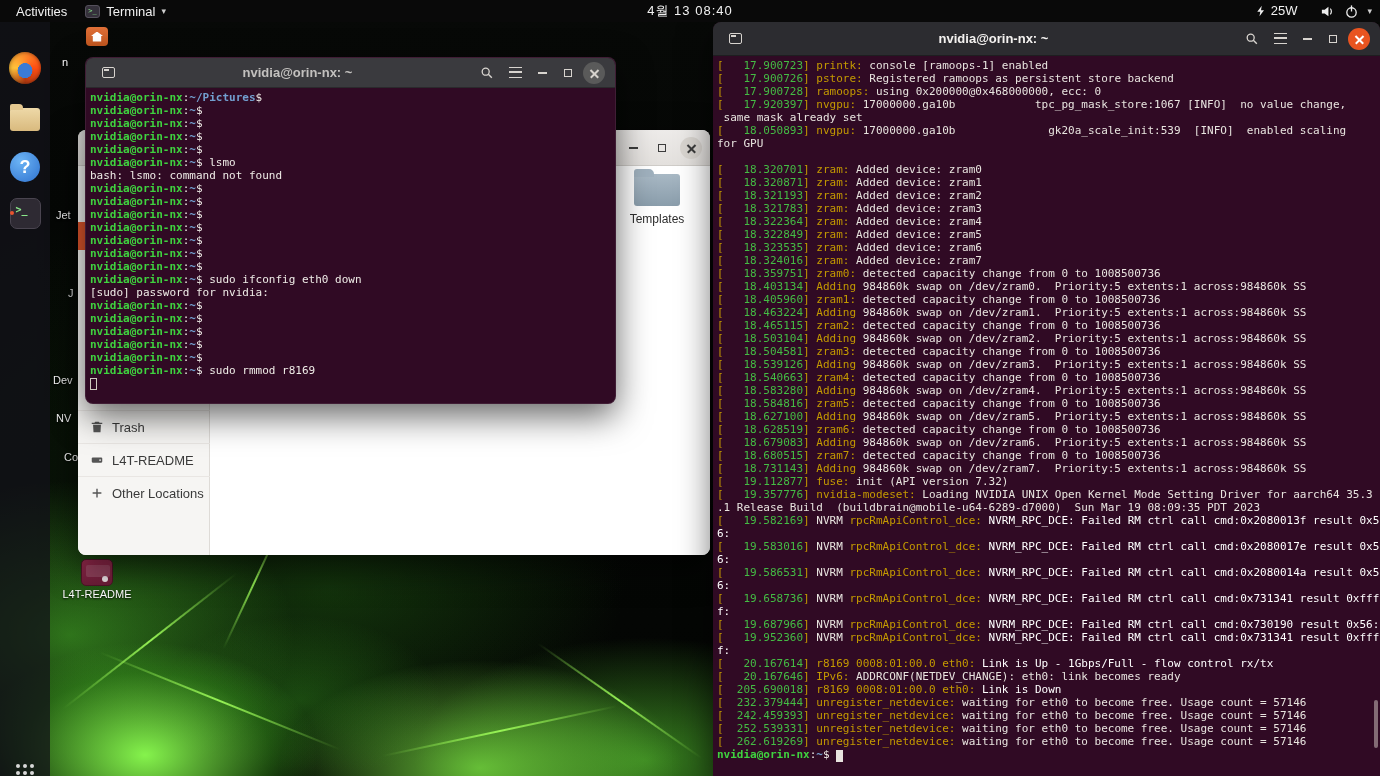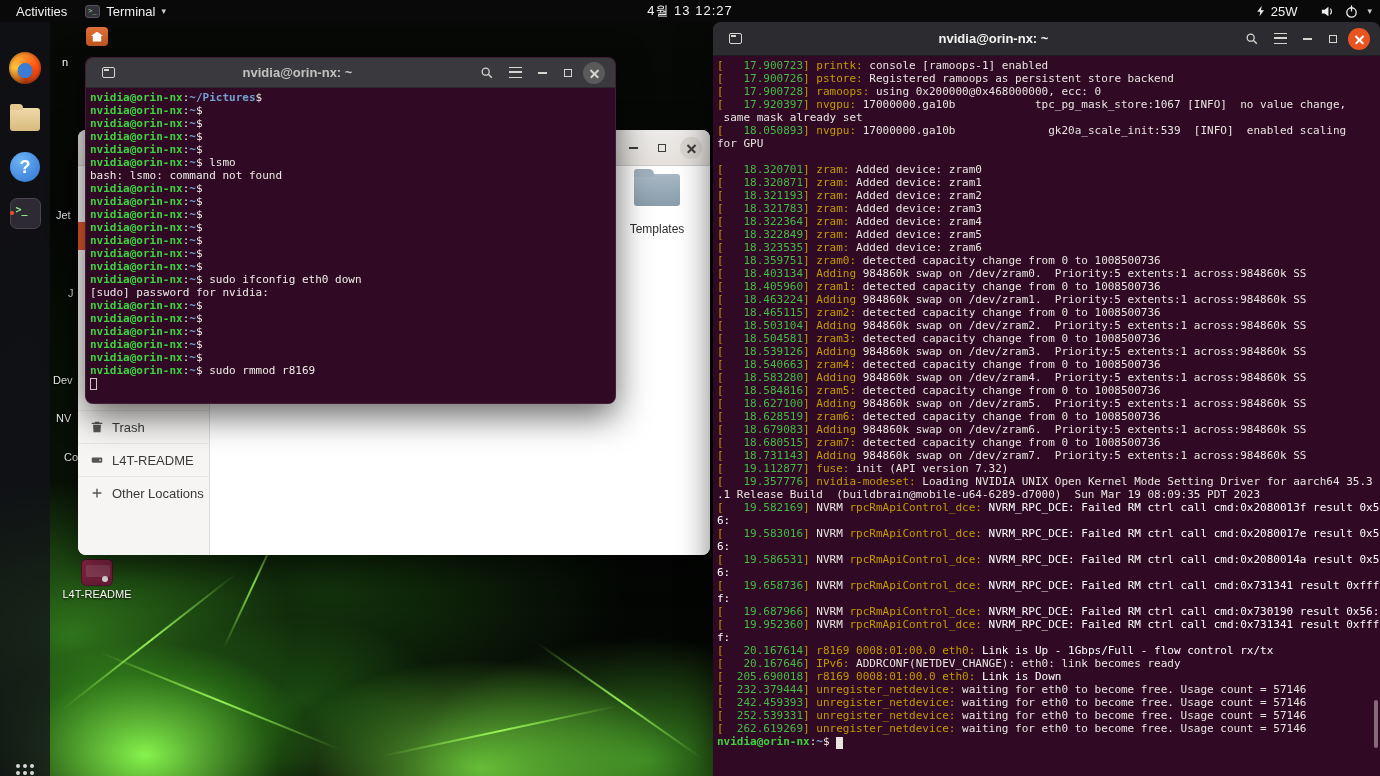--- a/index.html
+++ b/index.html
@@ -23,21 +23,21 @@
   .topbar{position:absolute;left:0;top:0;width:1380px;height:22px;background:#090909;z-index:50;
     display:flex;align-items:center;color:#f1f1f1;font-size:13px}
   .tb-left{display:flex;align-items:center;gap:14px;padding-left:12px}
   .tb-activities{padding:0 4px}
   .tb-app{display:flex;align-items:center;gap:6px}
   .tb-appicon{width:15px;height:13px;background:#35313b;border:1px solid #55505c;border-radius:3px;
     color:#8be98b;font:7px "DejaVu Sans Mono",monospace;line-height:11px;padding-left:2px}
   .tb-caret{font-size:9px;color:#cfcfcf}
   .tb-clock{position:absolute;left:50%;transform:translateX(-50%);letter-spacing:1px}
   .tb-right{position:absolute;right:8px;display:flex;align-items:center;gap:8px}
-  .tb-power-group{display:flex;align-items:center;gap:2px;margin-right:14px}
+  .tb-power-group{display:flex;gap:2px;margin-right:14px}
   .tb-ico{display:flex;align-items:center;justify-content:center;width:16px;height:16px}
 
   
   .dock{position:absolute;left:0;top:22px;width:50px;height:754px;background:rgba(18,18,24,.78);z-index:40}
   .dock-item{position:absolute;left:8px;width:34px;height:34px;display:flex;align-items:center;justify-content:center}
   .run-dot{position:absolute;left:2px;top:50%;width:4px;height:4px;margin-top:-2px;border-radius:50%;background:#e9542f}
   .ic-firefox{width:32px;height:32px;border-radius:50%;
     background:radial-gradient(circle at 50% 58%, #3a7bd5 0 30%, rgba(0,0,0,0) 31%),
     conic-gradient(#ff8a2a,#ff4e12,#b33a10,#ffc23a,#ff8a2a);box-shadow:inset 0 0 4px rgba(0,0,0,.5)}
   .ic-files{position:relative;width:30px;height:23px;border-radius:3px;background:linear-gradient(#eed9a8,#d9ba7e)}
@@ -72,21 +72,21 @@
   .f-header{position:absolute;left:0;top:0;right:0;height:36px;background:linear-gradient(#edebe9,#e3e0dd);
     border-bottom:1px solid #cfccc8;display:flex;align-items:center;justify-content:flex-end;padding-right:8px;gap:7px}
   .f-sidebar{position:absolute;left:0;top:36px;bottom:0;width:132px;background:#f6f5f3;border-right:1px solid #dedbd7}
   .f-selected{position:absolute;left:0;top:56px;width:132px;height:28px;background:#e0562c}
   .f-row{position:absolute;left:0;width:132px;height:33px;display:flex;align-items:center;gap:8px;
     padding-left:12px;border-top:1px solid #e9e6e3;font-size:13px;color:#3a3a3a}
   .f-main{position:absolute;left:132px;top:36px;right:0;bottom:0;background:#fff}
   .folder{position:relative;width:46px;height:32px;border-radius:3px;background:linear-gradient(#a8b8c4,#8a9dab)}
   .folder::before{content:"";position:absolute;top:-5px;left:0;width:20px;height:8px;border-radius:3px 5px 0 0;background:#9fb0bd}
   .f-item{position:absolute;display:flex;flex-direction:column;align-items:center;width:70px}
-  .f-item-label{margin-top:16px;font-size:12px;color:#2e2e2e}
+  .f-item-label{margin-top:6px;font-size:12px;color:#2e2e2e}
 
   
   .wc{position:relative;width:22px;height:22px;border-radius:50%;display:flex;align-items:center;justify-content:center;flex:none}
   .b-min{width:9px;height:2px;background:currentColor}
   .b-max{width:8px;height:8px;border:1.5px solid currentColor}
   .b-x::before,.b-x::after{content:"";position:absolute;left:50%;top:50%;width:11px;height:1.6px;background:currentColor;margin-left:-5.5px}
   .b-x::before{transform:rotate(45deg)}.b-x::after{transform:rotate(-45deg)}
   .wc-light{color:#3c3c3c}
   .wc-light.circle{background:#d9d5d0}
   .wc-dark{color:#d8d4cf}
@@ -277,20 +277,21 @@
       <div class="tline"><span class="sy">[</span><span class="sg">   18.050893</span><span class="sy">] nvgpu:</span><span class="sm"> 17000000.ga10b              gk20a_scale_init:539  [INFO]  enabled scaling </span></div>
       <div class="tline"><span class="sm">for GPU</span></div>
       <div class="tline"></div>
       <div class="tline"><span class="sy">[</span><span class="sg">   18.320701</span><span class="sy">] zram:</span><span class="sm"> Added device: zram0</span></div>
       <div class="tline"><span class="sy">[</span><span class="sg">   18.320871</span><span class="sy">] zram:</span><span class="sm"> Added device: zram1</span></div>
       <div class="tline"><span class="sy">[</span><span class="sg">   18.321193</span><span class="sy">] zram:</span><span class="sm"> Added device: zram2</span></div>
       <div class="tline"><span class="sy">[</span><span class="sg">   18.321783</span><span class="sy">] zram:</span><span class="sm"> Added device: zram3</span></div>
       <div class="tline"><span class="sy">[</span><span class="sg">   18.322364</span><span class="sy">] zram:</span><span class="sm"> Added device: zram4</span></div>
       <div class="tline"><span class="sy">[</span><span class="sg">   18.322849</span><span class="sy">] zram:</span><span class="sm"> Added device: zram5</span></div>
       <div class="tline"><span class="sy">[</span><span class="sg">   18.323535</span><span class="sy">] zram:</span><span class="sm"> Added device: zram6</span></div>
+      <div class="tline"><span class="sy">[</span><span class="sg">   18.324016</span><span class="sy">] zram:</span><span class="sm"> Added device: zram7</span></div>
       <div class="tline"><span class="sy">[</span><span class="sg">   18.359751</span><span class="sy">] zram0:</span><span class="sm"> detected capacity change from 0 to 1008500736</span></div>
       <div class="tline"><span class="sy">[</span><span class="sg">   18.403134</span><span class="sy">] Adding</span><span class="sm"> 984860k swap on /dev/zram0.  Priority:5 extents:1 across:984860k SS</span></div>
       <div class="tline"><span class="sy">[</span><span class="sg">   18.405960</span><span class="sy">] zram1:</span><span class="sm"> detected capacity change from 0 to 1008500736</span></div>
       <div class="tline"><span class="sy">[</span><span class="sg">   18.463224</span><span class="sy">] Adding</span><span class="sm"> 984860k swap on /dev/zram1.  Priority:5 extents:1 across:984860k SS</span></div>
       <div class="tline"><span class="sy">[</span><span class="sg">   18.465115</span><span class="sy">] zram2:</span><span class="sm"> detected capacity change from 0 to 1008500736</span></div>
       <div class="tline"><span class="sy">[</span><span class="sg">   18.503104</span><span class="sy">] Adding</span><span class="sm"> 984860k swap on /dev/zram2.  Priority:5 extents:1 across:984860k SS</span></div>
       <div class="tline"><span class="sy">[</span><span class="sg">   18.504581</span><span class="sy">] zram3:</span><span class="sm"> detected capacity change from 0 to 1008500736</span></div>
       <div class="tline"><span class="sy">[</span><span class="sg">   18.539126</span><span class="sy">] Adding</span><span class="sm"> 984860k swap on /dev/zram3.  Priority:5 extents:1 across:984860k SS</span></div>
       <div class="tline"><span class="sy">[</span><span class="sg">   18.540663</span><span class="sy">] zram4:</span><span class="sm"> detected capacity change from 0 to 1008500736</span></div>
       <div class="tline"><span class="sy">[</span><span class="sg">   18.583280</span><span class="sy">] Adding</span><span class="sm"> 984860k swap on /dev/zram4.  Priority:5 extents:1 across:984860k SS</span></div>
@@ -348,21 +349,21 @@
 
 <div class="topbar">
   <div class="tb-left">
     <span class="tb-activities">Activities</span>
     <span class="tb-app">
       <span class="tb-appicon">&gt;_</span>
       <span>Terminal</span>
       <span class="tb-caret">▾</span>
     </span>
   </div>
-  <span class="tb-clock">4월 13 12:27</span>
+  <span class="tb-clock">4월 13 08:40</span>
   <div class="tb-right">
     <span class="tb-power-group">
       <span class="tb-ico">
         <svg width="12" height="14" viewBox="0 0 16 16">
             <path d="M9 1L3 9h4l-1 6 6-8H8z" fill="#eee"></path>
           </svg>
       </span>
       <span>25W</span>
     </span>
     <span class="tb-ico">

